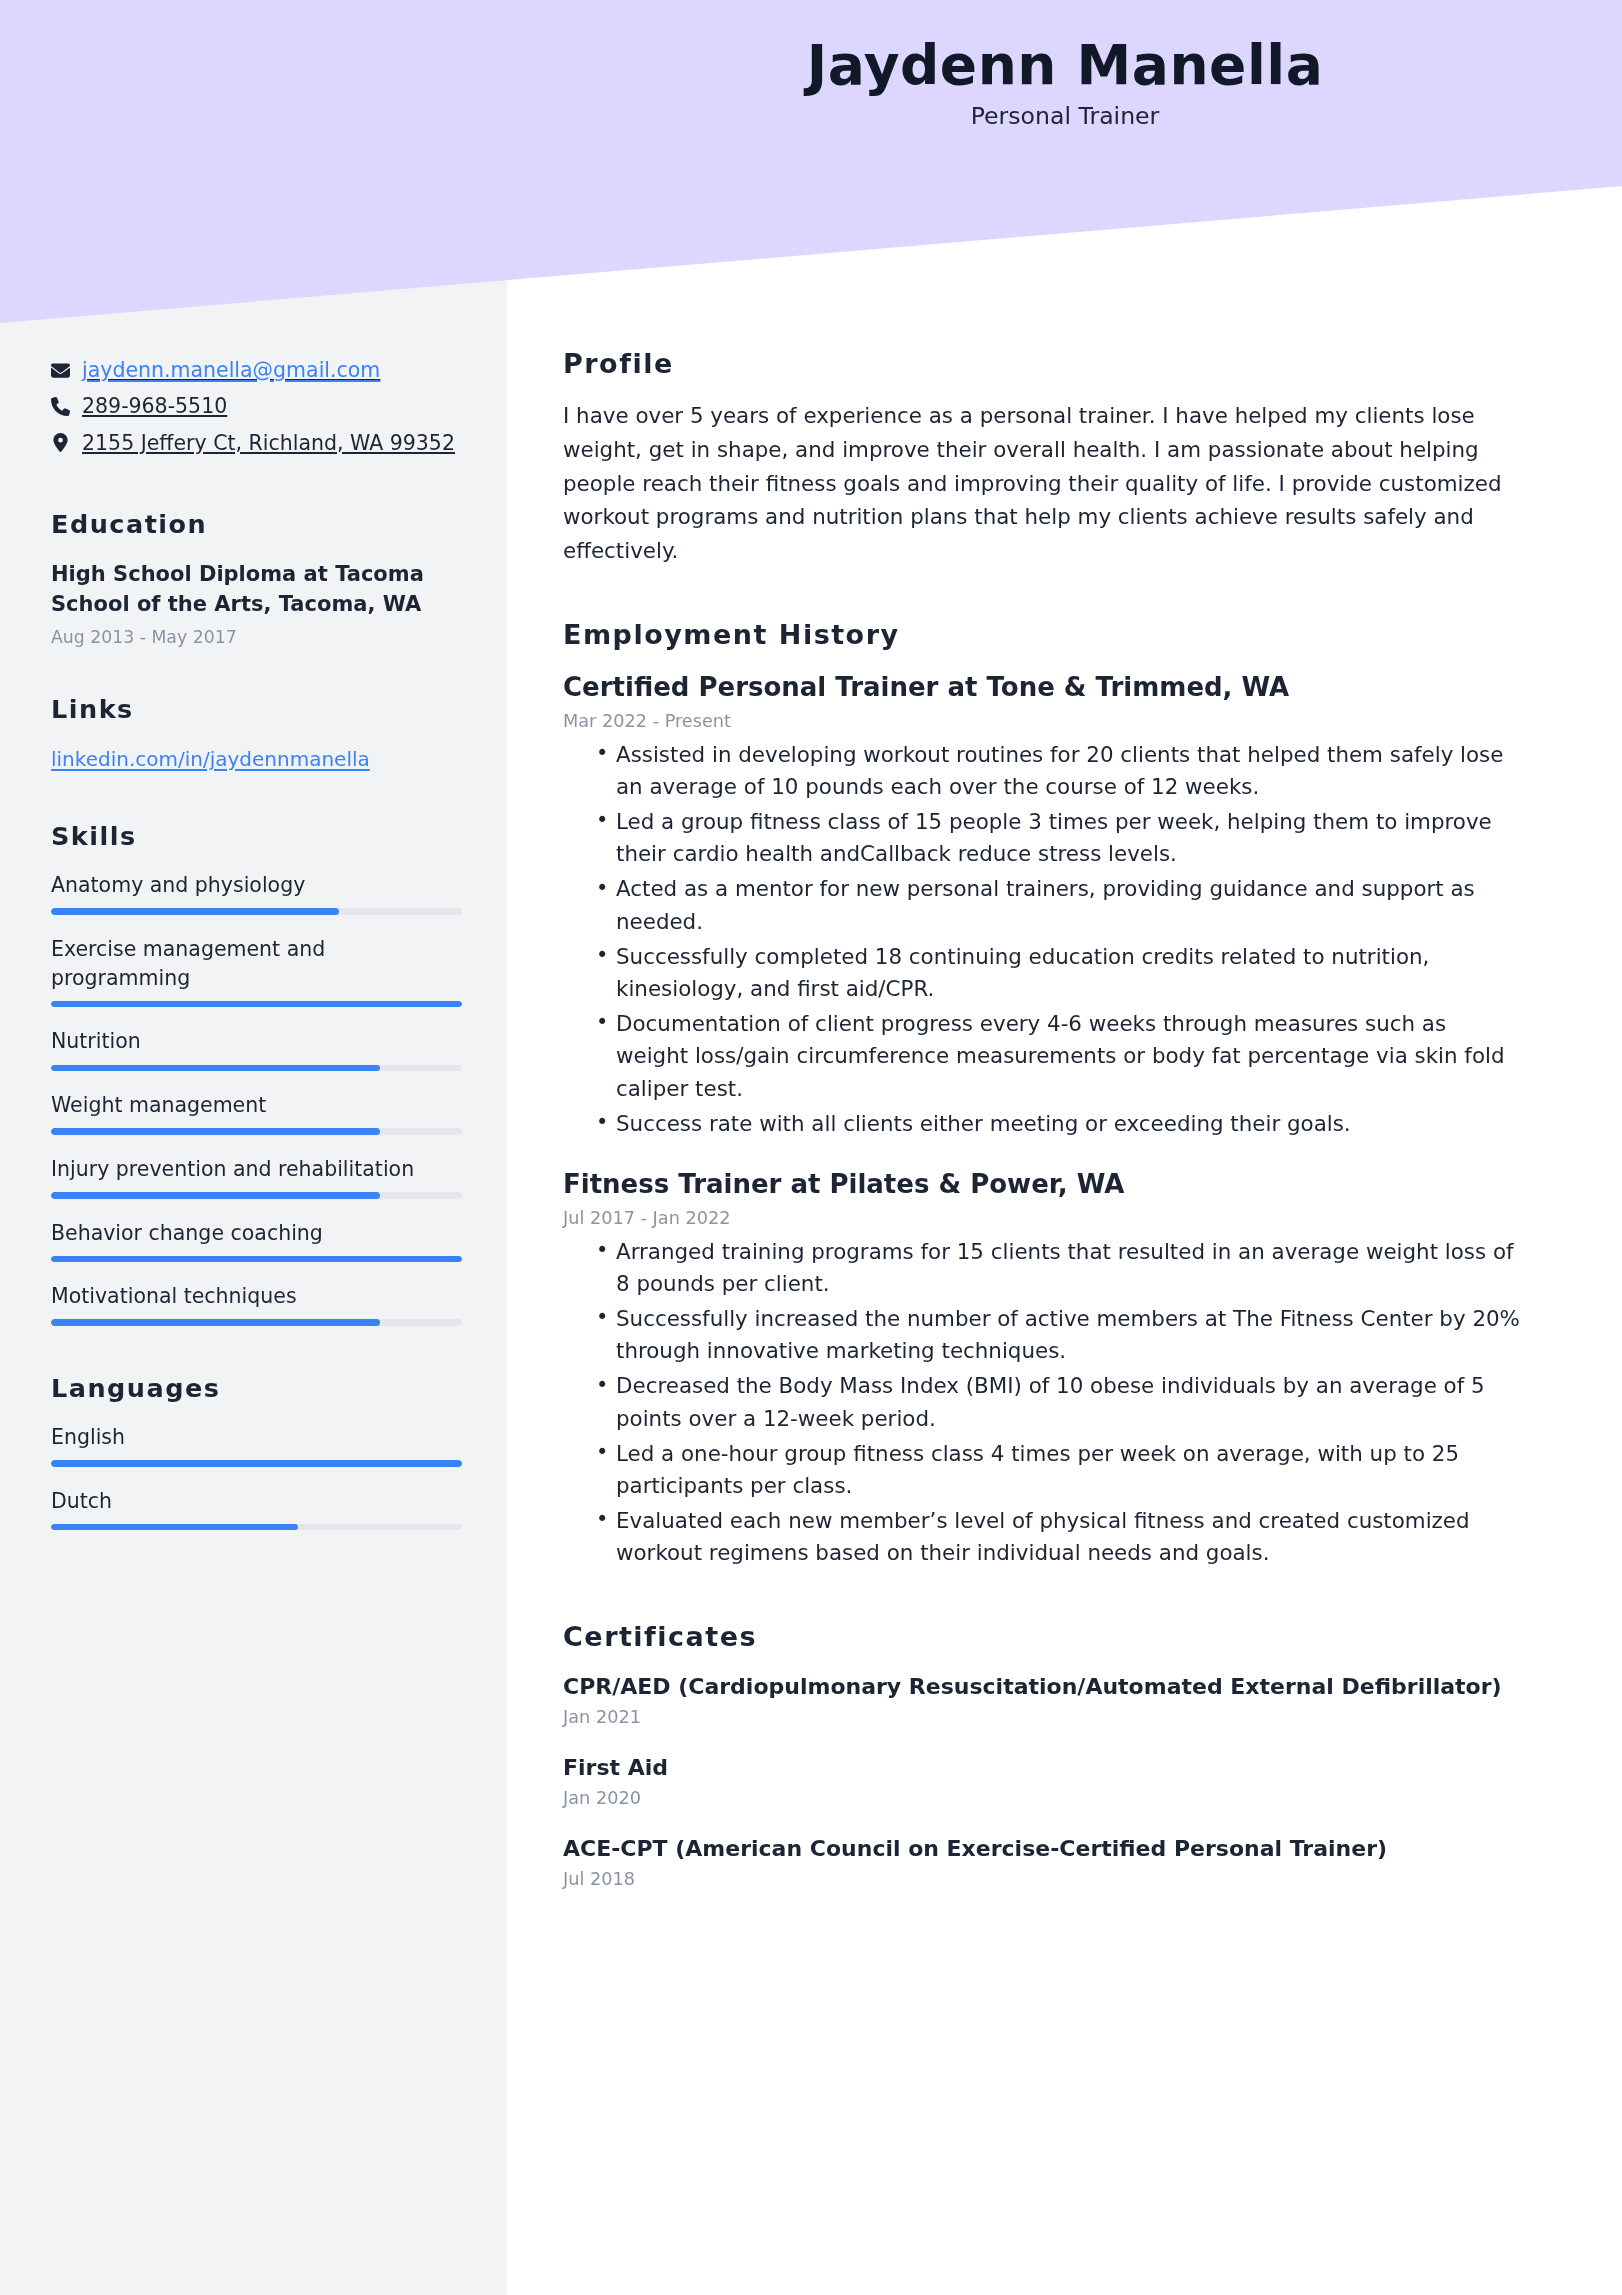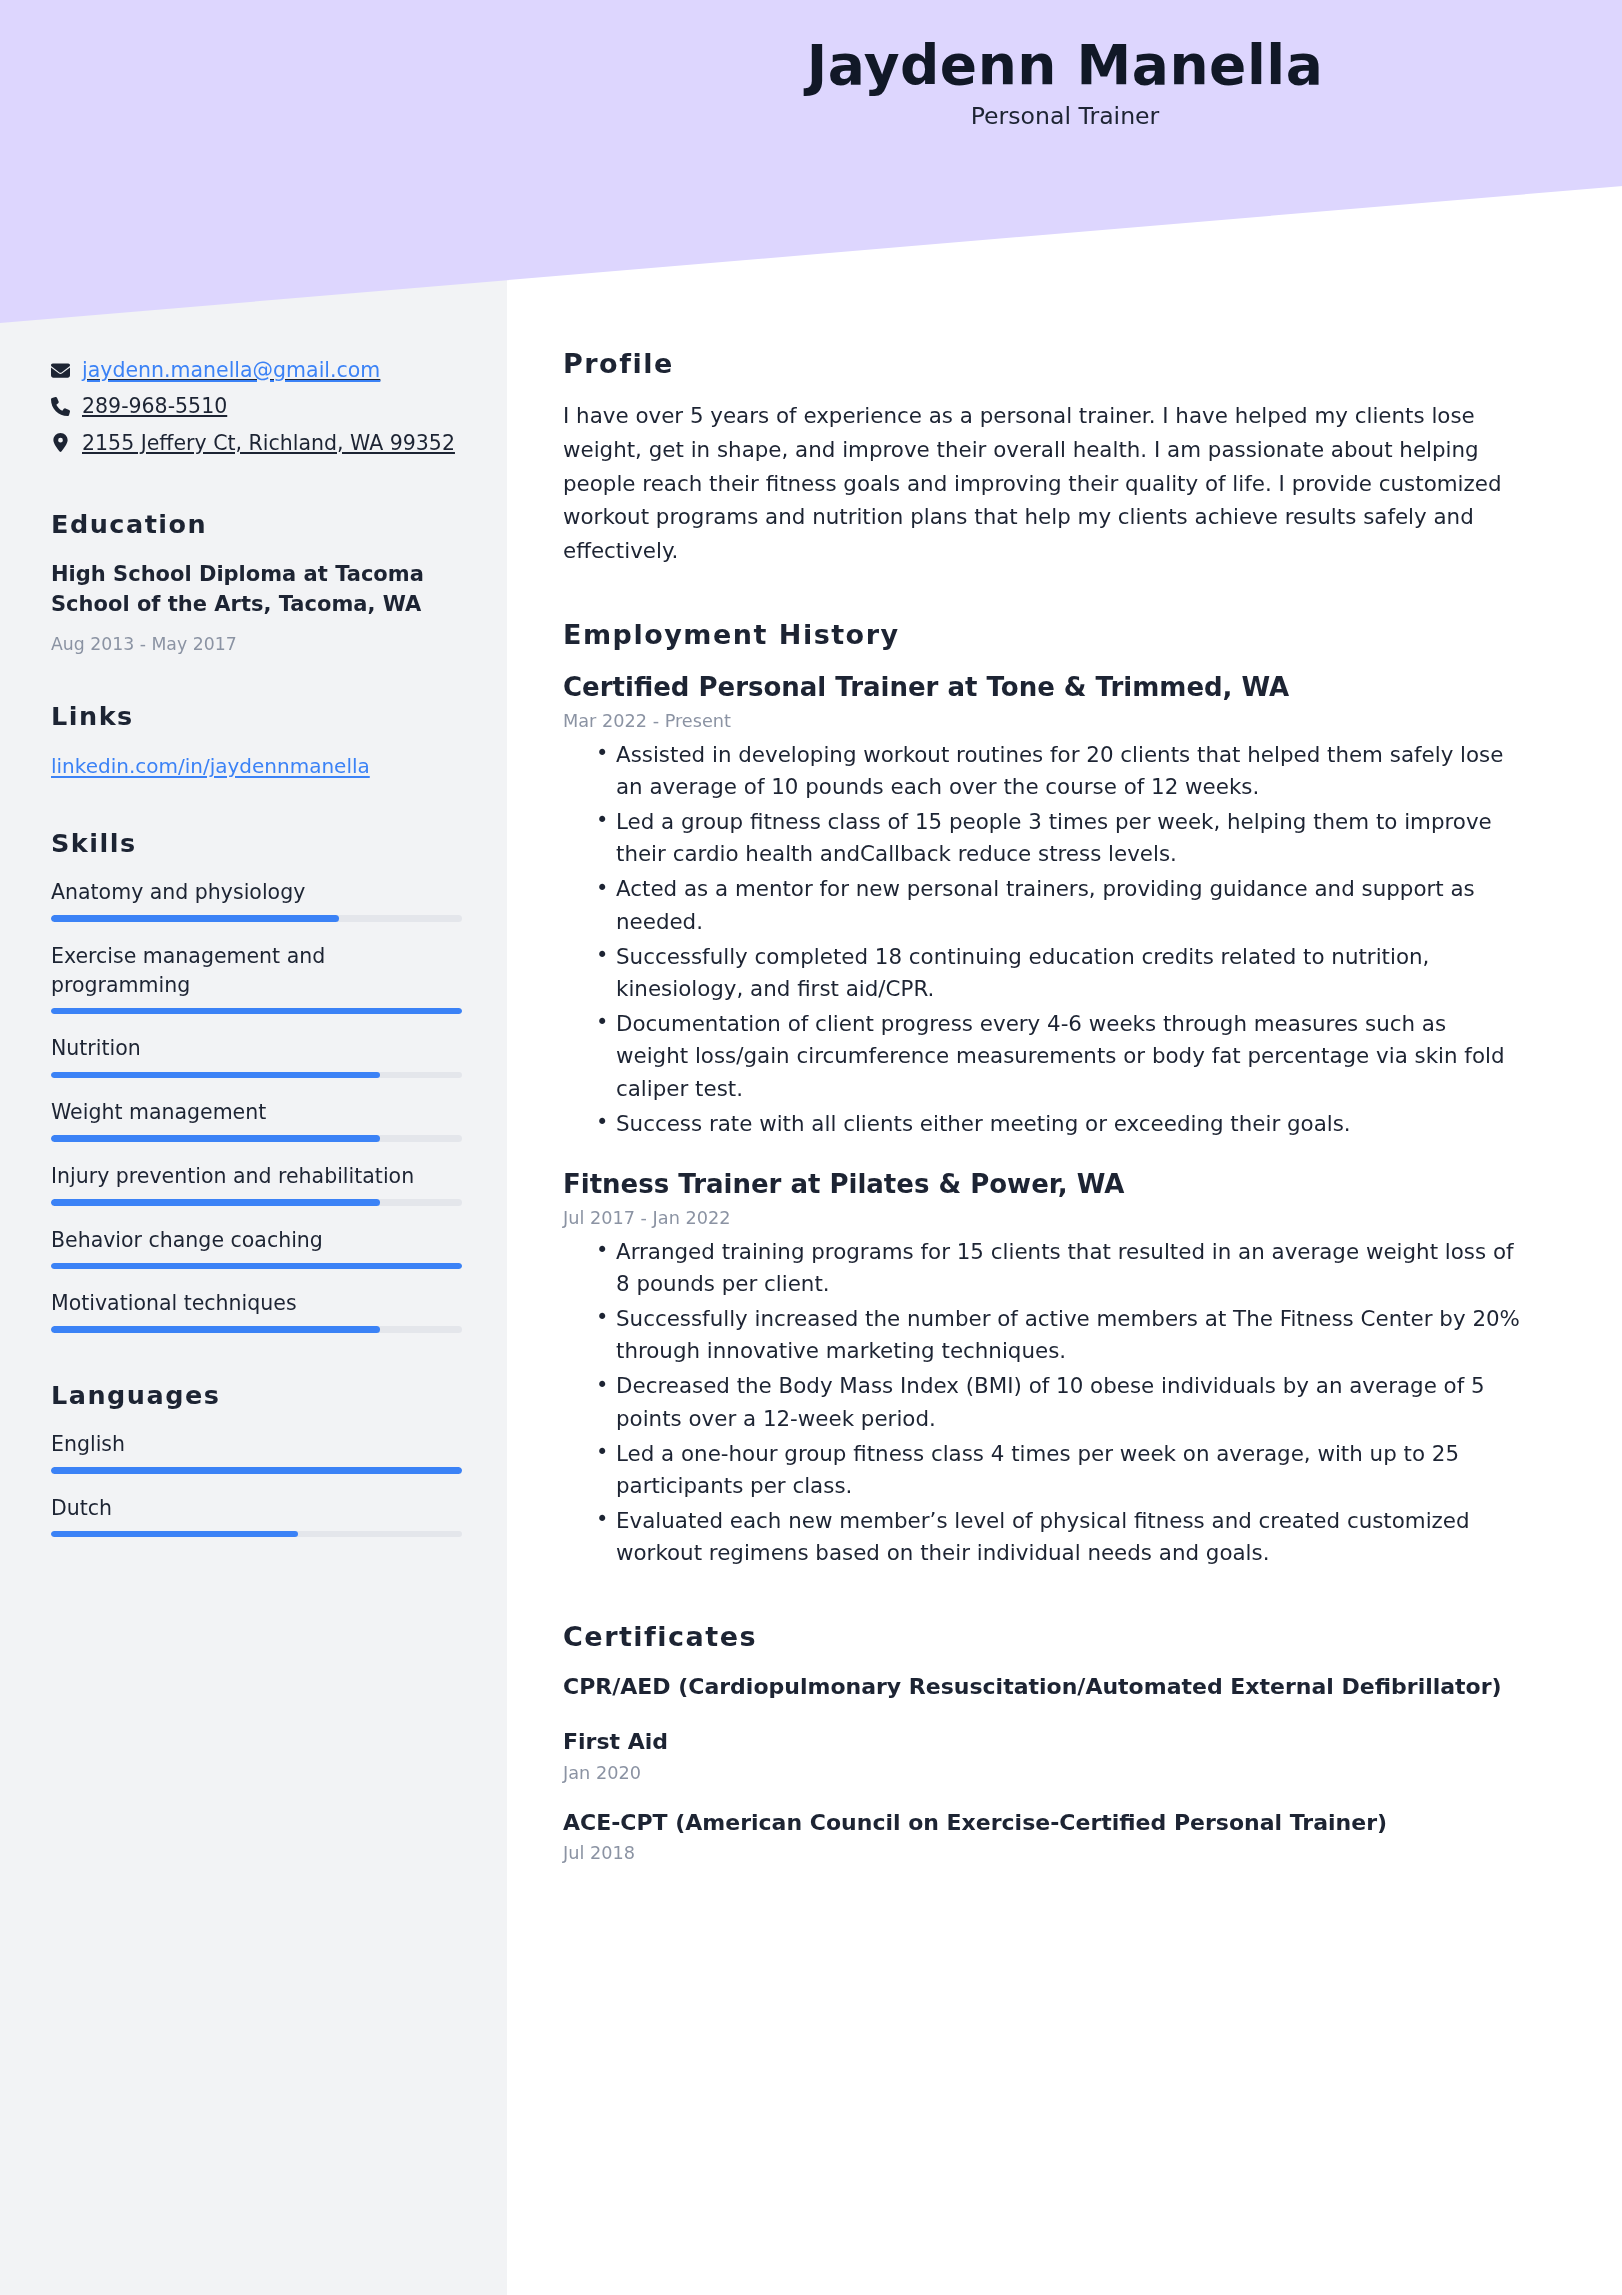--- a/index.html
+++ b/index.html
@@ -55,21 +55,21 @@
     color:#3b82f6; text-decoration:underline; text-underline-offset:2.7px;
   }
 
   
   .side-heading {
     font-size:25.5px; font-weight:700; letter-spacing:1.5px;
     color:#1d2433; margin-bottom:20px;
   }
   .side-block { margin-bottom:47px; }
   .edu-title { font-size:21px; font-weight:700; line-height:1.43; color:#1d2433; }
-  .edu-date { font-size:17.3px; color:#8b93a3; margin-top:15px; }
+  .edu-date { font-size:17.3px; color:#8b93a3; margin-top:8px; }
   .link-line { font-size:20px; line-height:1.5; }
 
   
   .skill { margin-bottom:20px; }
   .skill-name { font-size:20.5px; line-height:1.42; color:#1d2433; margin-bottom:8.2px; }
   .bar-track {
     width:100%; height:6.4px; border-radius:3.6px; background:#e4e6eb; overflow:hidden;
   }
   .bar-fill { height:6.4px; border-radius:3.6px; background:#3b82f6; }
 
@@ -264,20 +264,21 @@
             <li>Evaluated each new member’s level of physical fitness and created customized workout regimens based on their individual needs and goals.</li>
           </ul>
         </div>
       </section>
 
       <section class="section">
         <div class="main-heading">Certificates</div>
 
         <div class="cert">
           <div class="cert-title">CPR/AED (Cardiopulmonary Resuscitation/Automated External Defibrillator)</div>
+          <div class="cert-date">Jan 2021</div>
         </div>
         <div class="cert">
           <div class="cert-title">First Aid</div>
           <div class="cert-date">Jan 2020</div>
         </div>
         <div class="cert">
           <div class="cert-title">ACE-CPT (American Council on Exercise-Certified Personal Trainer)</div>
           <div class="cert-date">Jul 2018</div>
         </div>
       </section>

